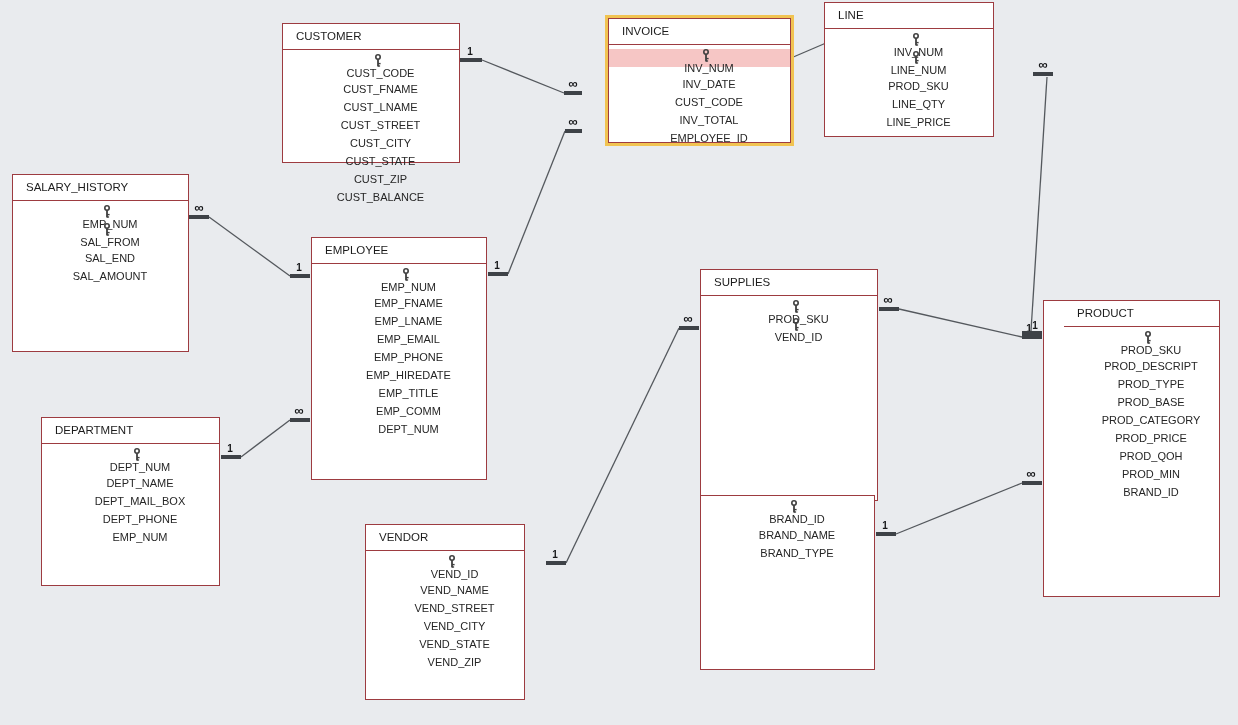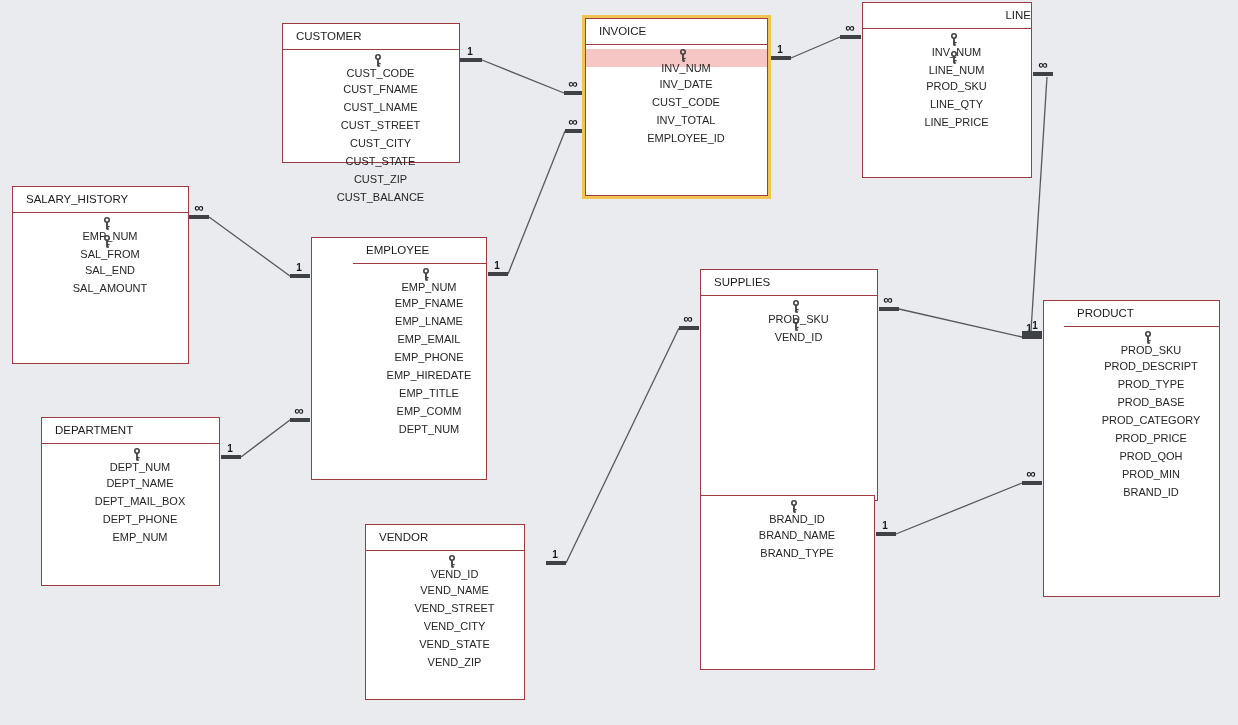--- a/index.html
+++ b/index.html
@@ -144,21 +144,21 @@
         <div class="fld">
           <span class="keycell"></span>
           <span class="fldname">CUST_ZIP</span>
         </div>
         <div class="fld">
           <span class="keycell"></span>
           <span class="fldname">CUST_BALANCE</span>
         </div>
       </div>
     </div>
-    <div class="tbl selected" style="left: 585px; top: 18px; width: 183px; height: 178px;">
+    <div class="tbl selected" style="left: 608px; top: 18px; width: 183px; height: 125px;">
       <div class="tbl-title">INVOICE</div>
       <div class="tbl-body">
         <div class="fld sel">
           <span class="keycell">
             <svg width="10" height="13" viewBox="0 0 10 13" aria-hidden="true">
               <circle cx="5" cy="3" r="2.2" fill="none" stroke="#3f3f3f" stroke-width="1.6"></circle>
               <line x1="5" y1="5.2" x2="5" y2="12.6" stroke="#3f3f3f" stroke-width="1.8"></line>
               <line x1="5" y1="9.6" x2="7.6" y2="9.6" stroke="#3f3f3f" stroke-width="1.4"></line>
               <line x1="5" y1="12" x2="7.1" y2="12" stroke="#3f3f3f" stroke-width="1.4"></line>
             </svg>
@@ -176,21 +176,21 @@
         <div class="fld">
           <span class="keycell"></span>
           <span class="fldname">INV_TOTAL</span>
         </div>
         <div class="fld">
           <span class="keycell"></span>
           <span class="fldname">EMPLOYEE_ID</span>
         </div>
       </div>
     </div>
-    <div class="tbl" style="left: 862px; top: 2px; width: 170px; height: 176px; text-align: right;">
+    <div class="tbl" style="left: 824px; top: 2px; width: 170px; height: 135px;">
       <div class="tbl-title">LINE</div>
       <div class="tbl-body">
         <div class="fld">
           <span class="keycell">
             <svg width="10" height="13" viewBox="0 0 10 13" aria-hidden="true">
               <circle cx="5" cy="3" r="2.2" fill="none" stroke="#3f3f3f" stroke-width="1.6"></circle>
               <line x1="5" y1="5.2" x2="5" y2="12.6" stroke="#3f3f3f" stroke-width="1.8"></line>
               <line x1="5" y1="9.6" x2="7.6" y2="9.6" stroke="#3f3f3f" stroke-width="1.4"></line>
               <line x1="5" y1="12" x2="7.1" y2="12" stroke="#3f3f3f" stroke-width="1.4"></line>
             </svg>
@@ -215,21 +215,21 @@
         <div class="fld">
           <span class="keycell"></span>
           <span class="fldname">LINE_QTY</span>
         </div>
         <div class="fld">
           <span class="keycell"></span>
           <span class="fldname">LINE_PRICE</span>
         </div>
       </div>
     </div>
-    <div class="tbl" style="left: 12px; top: 186px; width: 177px; height: 178px;">
+    <div class="tbl" style="left: 12px; top: 174px; width: 177px; height: 178px;">
       <div class="tbl-title">SALARY_HISTORY</div>
       <div class="tbl-body">
         <div class="fld">
           <span class="keycell">
             <svg width="10" height="13" viewBox="0 0 10 13" aria-hidden="true">
               <circle cx="5" cy="3" r="2.2" fill="none" stroke="#3f3f3f" stroke-width="1.6"></circle>
               <line x1="5" y1="5.2" x2="5" y2="12.6" stroke="#3f3f3f" stroke-width="1.8"></line>
               <line x1="5" y1="9.6" x2="7.6" y2="9.6" stroke="#3f3f3f" stroke-width="1.4"></line>
               <line x1="5" y1="12" x2="7.1" y2="12" stroke="#3f3f3f" stroke-width="1.4"></line>
             </svg>
@@ -250,21 +250,21 @@
         <div class="fld">
           <span class="keycell"></span>
           <span class="fldname">SAL_END</span>
         </div>
         <div class="fld">
           <span class="keycell"></span>
           <span class="fldname">SAL_AMOUNT</span>
         </div>
       </div>
     </div>
-    <div class="tbl" style="left: 311px; top: 237px; width: 176px; height: 243px; padding-left: 41px;">
+    <div class="tbl" style="left: 311px; top: 237px; width: 176px; height: 243px;">
       <div class="tbl-title">EMPLOYEE</div>
       <div class="tbl-body">
         <div class="fld">
           <span class="keycell">
             <svg width="10" height="13" viewBox="0 0 10 13" aria-hidden="true">
               <circle cx="5" cy="3" r="2.2" fill="none" stroke="#3f3f3f" stroke-width="1.6"></circle>
               <line x1="5" y1="5.2" x2="5" y2="12.6" stroke="#3f3f3f" stroke-width="1.8"></line>
               <line x1="5" y1="9.6" x2="7.6" y2="9.6" stroke="#3f3f3f" stroke-width="1.4"></line>
               <line x1="5" y1="12" x2="7.1" y2="12" stroke="#3f3f3f" stroke-width="1.4"></line>
             </svg>

